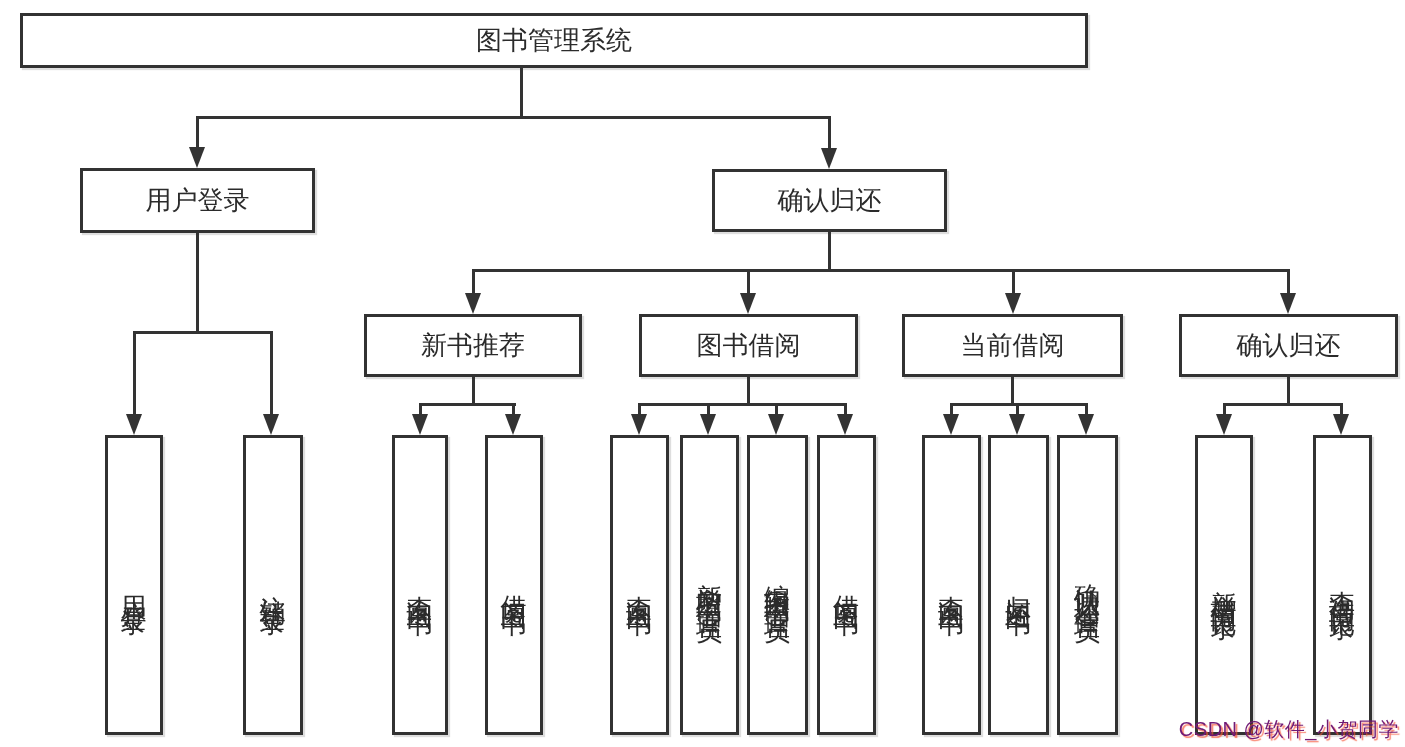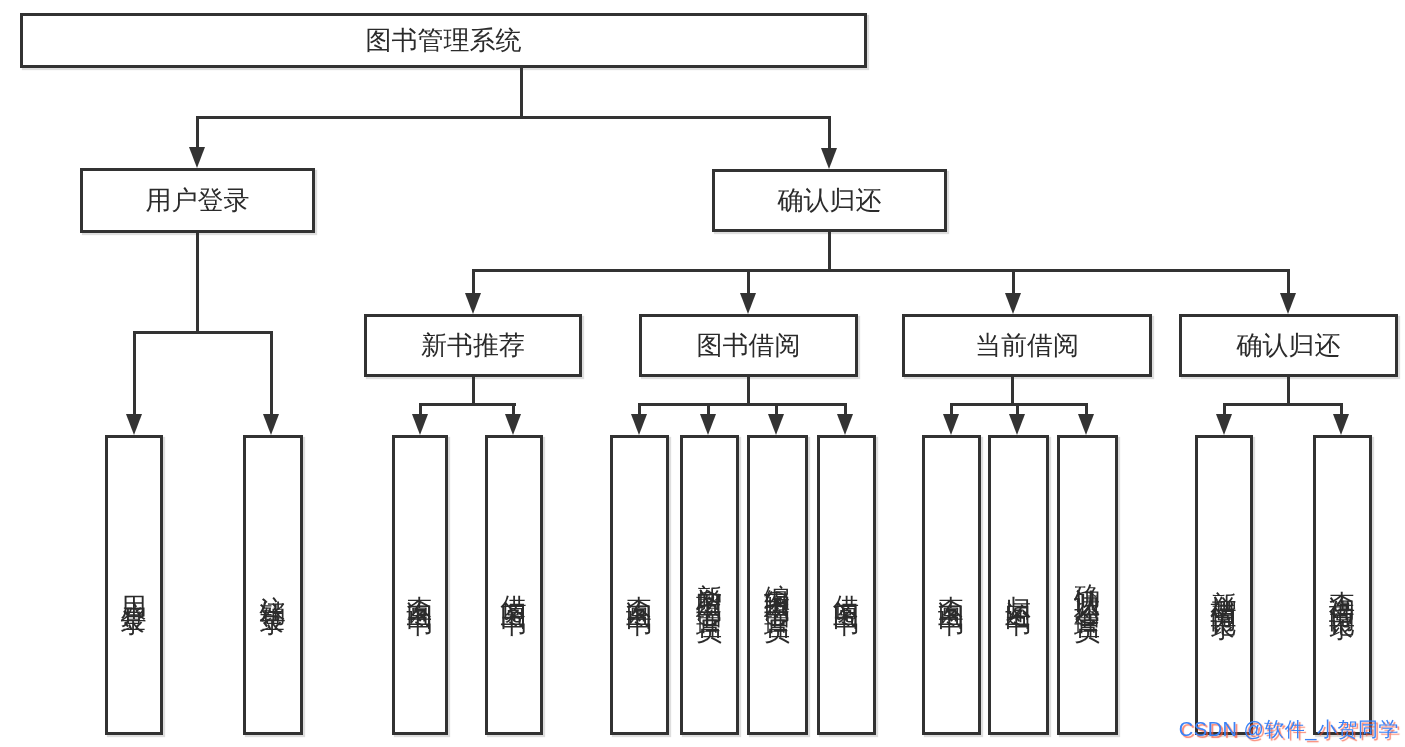--- a/index.html
+++ b/index.html
@@ -14,37 +14,37 @@
     white-space:nowrap;
   }
   .leaf{top:435px;height:300px;}
   .vtext{writing-mode:vertical-rl;letter-spacing:5px;line-height:1;white-space:nowrap;}
   .vl{position:absolute;width:3px;background:#333333;}
   .hl{position:absolute;height:3px;background:#333333;}
   .ar{position:absolute;width:0;height:0;
       border-left:8px solid transparent;border-right:8px solid transparent;
       border-top:21px solid #333333;}
   .wm{
-    position:absolute;top:716px;right:6px;font-size:20px;color:#3b82f6;
+    position:absolute;top:716px;right:6px;font-size:20px;color:#701a75;
     text-shadow:2px 2px 1px rgba(247,86,57,0.75);letter-spacing:0.5px;white-space:nowrap;
   }
 </style>
 </head>
 <body>
 
 <div id="stage">
 
-  <div class="box" style="left:20px;top:13px;width:847px;height:55px;">图书管理系统</div>
+  <div class="box" style="left:20px;top:13px;width:1068px;height:55px;">图书管理系统</div>
 
   <div class="box" style="left:80px;top:168px;width:235px;height:65px;">用户登录</div>
   <div class="box" style="left:712px;top:169px;width:235px;height:63px;">确认归还</div>
 
   <div class="box" style="left:364px;top:314px;width:218px;height:63px;">新书推荐</div>
   <div class="box" style="left:639px;top:314px;width:219px;height:63px;">图书借阅</div>
-  <div class="box" style="left:902px;top:314px;width:250px;height:63px;">当前借阅</div>
+  <div class="box" style="left:902px;top:314px;width:221px;height:63px;">当前借阅</div>
   <div class="box" style="left:1179px;top:314px;width:219px;height:63px;">确认归还</div>
 
   <div class="box leaf" style="left:105px;width:58px;">
     <span class="vtext">用户登录</span>
   </div>
   <div class="box leaf" style="left:243px;width:60px;">
     <span class="vtext">注销登录</span>
   </div>
 
   <div class="box leaf" style="left:392px;width:56px;">

